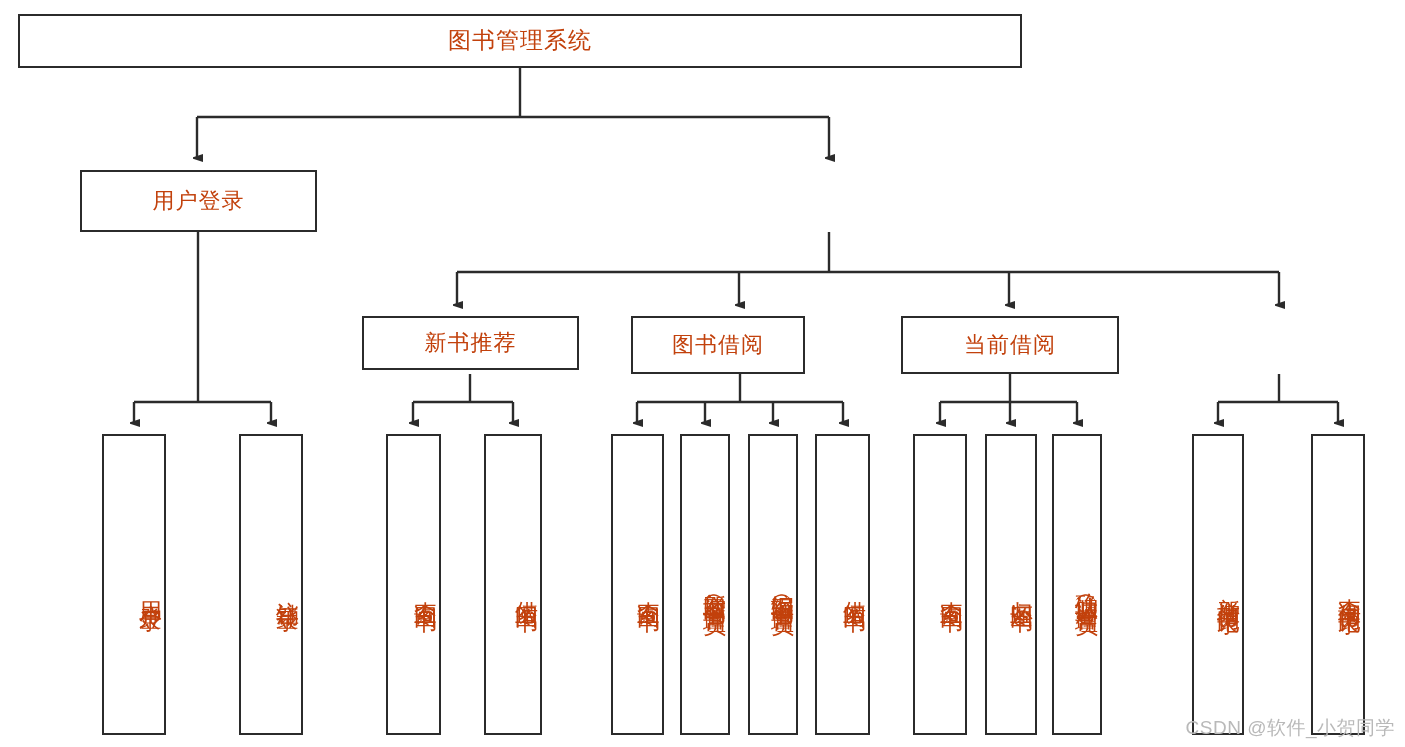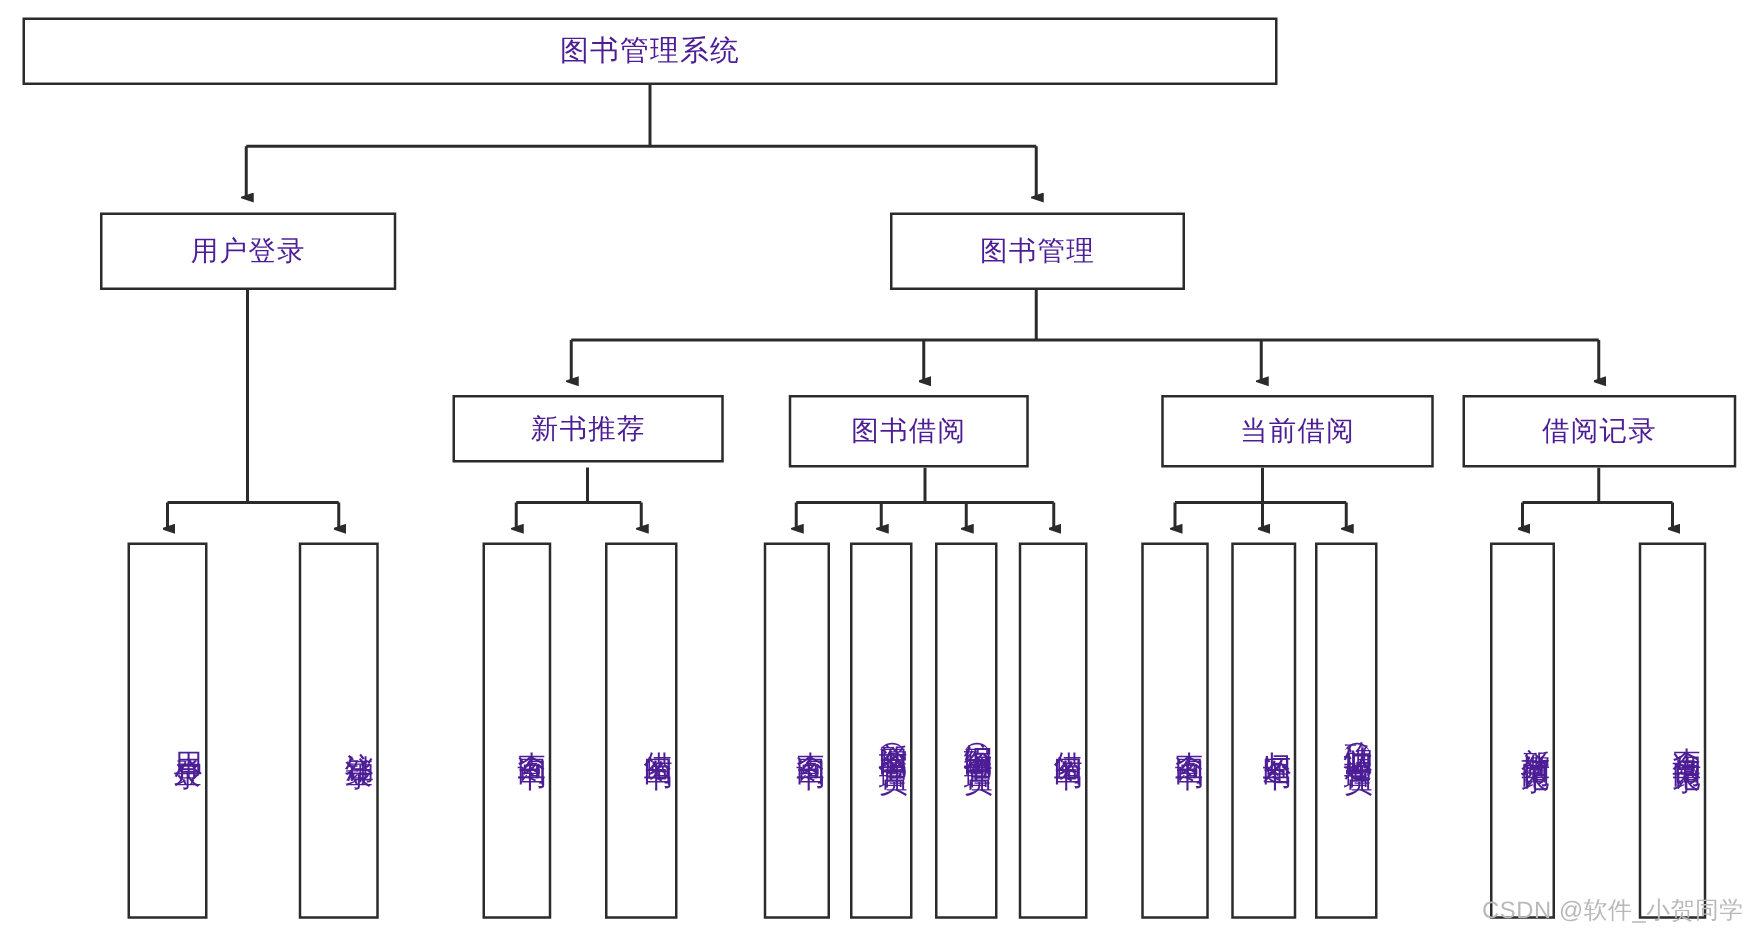--- a/index.html
+++ b/index.html
@@ -26,21 +26,21 @@
     pointer-events: none;
   }
   .node {
     position: absolute;
     box-sizing: border-box;
     background: #ffffff;
     border: 2px solid #2b2b2b;
     display: flex;
     align-items: center;
     justify-content: center;
-    color: #4c1d95;
+    color: #c2410c;
   }
   .node.horiz {
     font-size: 22px;
     letter-spacing: 1px;
     line-height: 1.2;
   }
   .node.vert {
     writing-mode: vertical-rl;
     text-orientation: upright;
     font-size: 23px;
@@ -120,26 +120,24 @@
       <path d="M1279,374 L1279,402"></path>
       <path d="M1218,402 L1338,402"></path>
       <path d="M1218,402 L1218,423" marker-end="url(#arrow)"></path>
       <path d="M1338,402 L1338,423" marker-end="url(#arrow)"></path>
     </g>
   </svg>
 
   <div class="node horiz root" id="root-node" style="left: 18px; top: 14px; width: 1004px; height: 54px;">图书管理系统</div>
 
   <div class="node horiz" id="l2-0" style="left: 80px; top: 170px; width: 237px; height: 62px;">用户登录</div>
-  <div class="node horiz" id="l2-1" style="left: 712px; top: 170px; width: 236px; height: 62px;">图书管理</div>
 
   <div class="node horiz" id="l3-0" style="left: 362px; top: 316px; width: 217px; height: 54px;">新书推荐</div>
-  <div class="node horiz" id="l3-1" style="left: 631px; top: 316px; width: 192px; height: 58px;">图书借阅</div>
-  <div class="node horiz" id="l3-2" style="left: 901px; top: 316px; width: 218px; height: 58px; margin-left: 28px;">当前借阅</div>
-  <div class="node horiz" id="l3-3" style="left: 1170px; top: 316px; width: 219px; height: 58px;">借阅记录</div>
+  <div class="node horiz" id="l3-1" style="left: 631px; top: 316px; width: 174px; height: 58px;">图书借阅</div>
+  <div class="node horiz" id="l3-2" style="left: 901px; top: 316px; width: 218px; height: 58px;">当前借阅</div>
 
   <div class="node vert" id="l4-0" style="left: 102px; top: 434px; width: 64px; height: 301px;">
       <span class="vtext">用户登录</span>
     </div>
   <div class="node vert" id="l4-1" style="left: 239px; top: 434px; width: 64px; height: 301px;">
       <span class="vtext">注销登录</span>
     </div>
   <div class="node vert" id="l4-2" style="left: 386px; top: 434px; width: 55px; height: 301px;">
       <span class="vtext">查询图书</span>
     </div>

